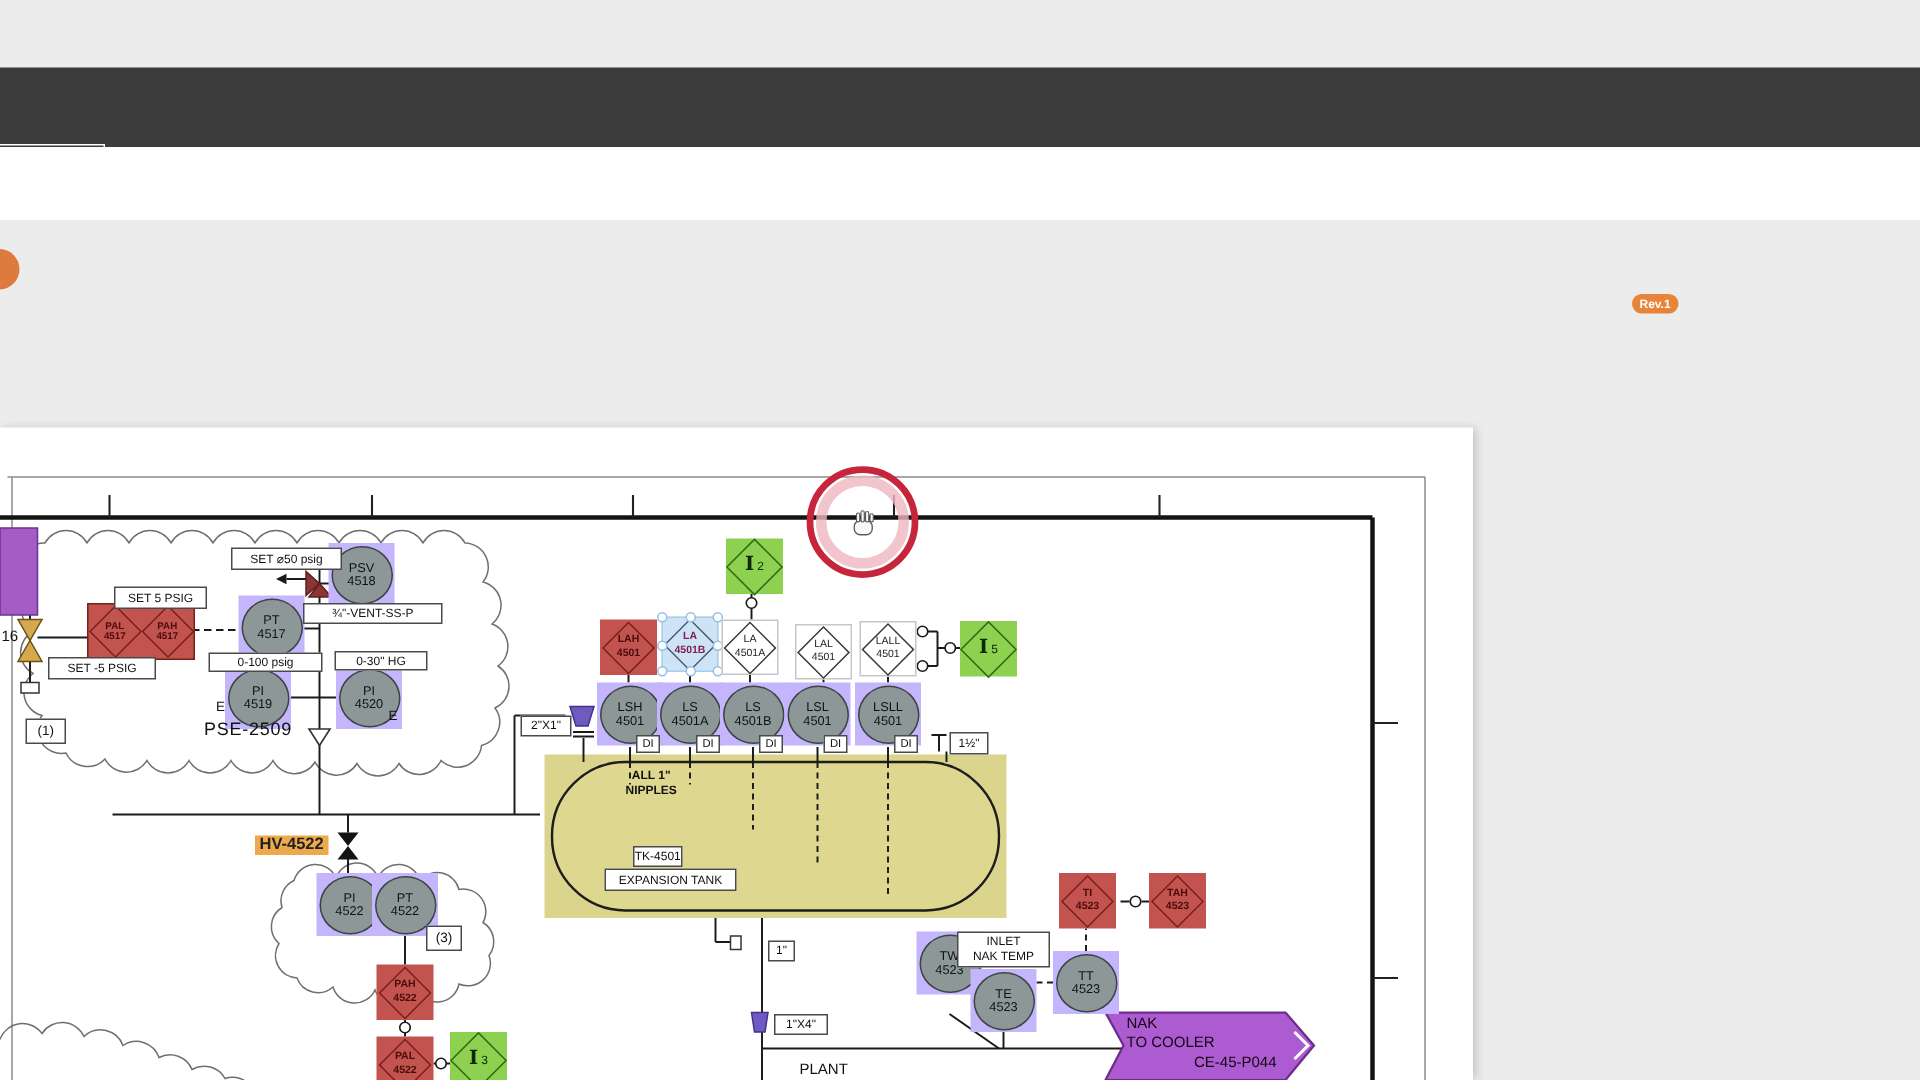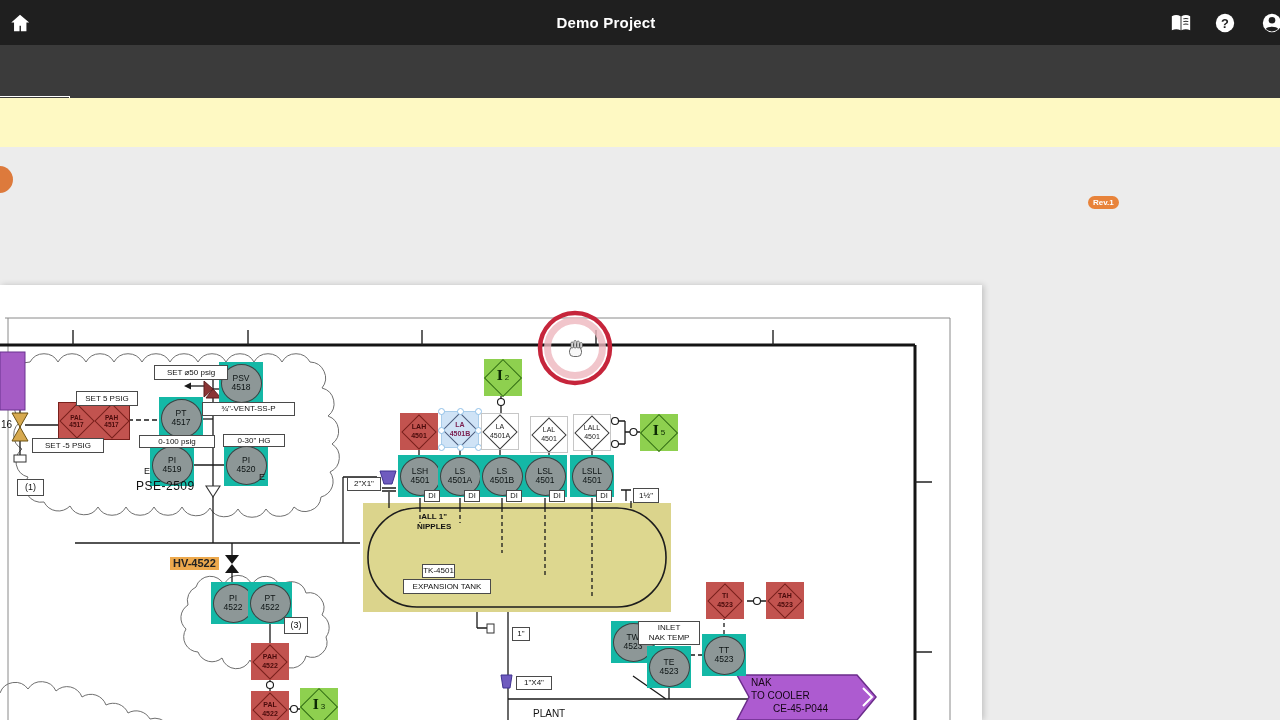--- a/index.html
+++ b/index.html
@@ -14,21 +14,21 @@
 
   
   .tabbar{position:absolute;left:0;top:45px;width:1280px;height:53px;background:#3b3b3b}
   .tab-sel{position:absolute;left:-10px;top:51px;width:78px;height:38px;border:1px solid #fff;
     display:flex;align-items:center;justify-content:center;color:#fff;font-size:12px;font-weight:bold;letter-spacing:1px;cursor:pointer}
   .tab{position:absolute;top:64px;color:#aeaeae;font-size:12px;letter-spacing:1.2px;cursor:pointer}
   .save-btn{position:absolute;left:1122px;top:55px;width:156px;height:33px;border:1px solid #e6e6e6;
     display:flex;align-items:center;justify-content:center;color:#f2f2f2;font-size:13px;font-weight:bold;cursor:pointer}
 
   
-  .toolbar{position:absolute;left:0;top:98px;width:1280px;height:49px;background:#fef9c3;border-bottom:1px solid #cfcfcf}
+  .toolbar{position:absolute;left:0;top:98px;width:1280px;height:49px;background:#ffffff;border-bottom:1px solid #cfcfcf}
   .tool{position:absolute;top:104px;display:flex;flex-direction:column;align-items:center;gap:3px;transform:translateX(-50%);cursor:pointer}
   .tool .tlabel{font-size:8.5px;color:#8d8d8d;white-space:nowrap}
   .vdiv{position:absolute;top:101px;width:1px;height:43px;background:#dedede}
   .docname{position:absolute;left:793px;top:110px;font-size:15px;color:#3f3f3f;letter-spacing:.5px;cursor:text}
   .docline{position:absolute;left:778px;top:132px;width:232px;height:1px;background:#9a9a9a}
   .smtool{position:absolute;display:flex;flex-direction:column;align-items:center;gap:2px;transform:translateX(-50%);cursor:pointer}
   .smtool .tlabel{font-size:8px;color:#8d8d8d}
   .badge{position:absolute;left:1088px;top:98px;background:#e8833a;color:#fff;font-size:8px;font-weight:bold;
     padding:2px 5px;border-radius:7px;z-index:3}
   .pgnum{position:absolute;top:110px;font-size:14px;color:#333}
@@ -39,21 +39,21 @@
   .fab{position:absolute;left:-14px;top:19px;width:27px;height:27px;border-radius:50%;background:#dd7a3c}
   .paper{position:absolute;left:0;top:138px;width:982px;height:435px;background:#fff;box-shadow:2px 0 6px rgba(0,0,0,.18)}
   .paper svg{position:absolute;left:0;top:0}
 
   
   .lbl{position:absolute;background:#fff;border:1px solid #4a4a4a;color:#111;font-size:8px;line-height:1;
     display:flex;align-items:center;justify-content:center;white-space:nowrap;box-sizing:border-box;z-index:2}
   .ptx{position:absolute;color:#111;white-space:nowrap;line-height:1;z-index:2}
 
   
-  .cinst{position:absolute;width:44px;height:42px;background:#14b8a6;display:flex;align-items:center;justify-content:center;
+  .cinst{position:absolute;width:44px;height:42px;background:#c4b5fd;display:flex;align-items:center;justify-content:center;
     box-sizing:border-box;z-index:2;cursor:pointer}
   .cinst .c{width:39px;height:37px;background:#8d9797;border:1.5px solid #394545;border-radius:50%;
     display:flex;flex-direction:column;align-items:center;justify-content:center;font-size:8.5px;line-height:9.5px;color:#0d1414}
 
   
   .dinst{position:absolute;width:38px;height:37px;display:flex;align-items:center;justify-content:center;box-sizing:border-box;z-index:2;cursor:pointer}
   .dinst .dd{position:absolute;left:50%;top:50%;width:25px;height:25px;transform:translate(-50%,-50%) rotate(45deg);box-sizing:border-box}
   .dinst .t{position:relative;display:flex;flex-direction:column;align-items:center;font-size:7px;line-height:8.5px;z-index:1}
   .dred{background:#c2534f}
   .dred .dd{border:1.2px solid #79201c;background:#c2534f}
@@ -79,39 +79,20 @@
   .dpair .half .t{position:relative;display:flex;flex-direction:column;align-items:center;font-size:6.5px;line-height:7.5px;color:#4a0b0b;font-weight:bold;z-index:1}
 
   .banner-tx{position:absolute;color:#140514;font-size:10px;line-height:1;z-index:2;white-space:nowrap}
   .hvlbl{background:#eda94d;padding:1px 3px;color:#222;font-weight:bold}
 </style>
 </head>
 <body>
 
 <div class="page">
 
-  <div class="topbar">
-    <svg class="tb-ic" style="left:9px" viewBox="0 0 24 24">
-      <path d="M12 3 2.5 11.5h3V21h6v-6h1.5v6h6v-9.5h3z" fill="#fff"></path>
-    </svg>
-    <div class="title">Demo Project</div>
-    <svg class="tb-ic" style="left:1170px" viewBox="0 0 24 24">
-      <path d="M2 4.5c3.2-1.6 6.4-1.6 9.5 0v15.5c-3.1-1.6-6.3-1.6-9.5 0zM12.5 4.5c3.2-1.6 6.4-1.6 9.5 0v15.5c-3.1-1.6-6.3-1.6-9.5 0z" fill="#fff"></path>
-      <path d="M14.5 7.5c2-.7 3.8-.7 5.5 0M14.5 10.5c2-.7 3.8-.7 5.5 0M14.5 13.5c2-.7 3.8-.7 5.5 0" stroke="#1f1f1f" stroke-width="1.1" fill="none"></path>
-    </svg>
-    <svg class="tb-ic" style="left:1214px" viewBox="0 0 24 24">
-      <circle cx="12" cy="12" r="10" fill="#fff"></circle>
-      <text x="12" y="17" text-anchor="middle" font-size="14" font-weight="bold" fill="#1f1f1f" font-family="Liberation Sans,sans-serif">?</text>
-    </svg>
-    <svg class="tb-ic" style="left:1261px" viewBox="0 0 24 24">
-      <circle cx="12" cy="12" r="10" fill="#fff"></circle>
-      <circle cx="12" cy="9" r="3.6" fill="#1f1f1f"></circle>
-      <path d="M5.2 18.6c1.6-3.4 12-3.4 13.6 0a10 10 0 0 1-13.6 0z" fill="#1f1f1f"></path>
-    </svg>
-  </div>
 
   <div class="tabbar">
     <div class="tab-sel">
       <span>SYMBOLS</span>
     </div>
     <div class="tab" style="left:97px"><span>TABLES</span></div>
     <div class="tab" style="left:184px"><span>TEXT</span></div>
     <div class="save-btn">
         <span>Save as template</span>
       </div>
@@ -541,16 +522,16 @@
 
       <div class="ptx" style="left:136px;top:195px;font-size:12px;letter-spacing:.5px">PSE-2509</div>
       <div class="ptx hvlbl" style="left:170px;top:272px;font-size:11px">HV-4522</div>
       <div class="ptx" style="left:1px;top:135px;font-size:10px">16</div>
       <div class="ptx" style="left:144px;top:182px;font-size:9px">E</div>
       <div class="ptx" style="left:259px;top:188px;font-size:9px">E</div>
       <div class="ptx" style="left:533px;top:424px;font-size:10px">PLANT</div>
 
       <div class="banner-tx" style="left:751px;top:393px">NAK</div>
       <div class="banner-tx" style="left:751px;top:406px">TO COOLER</div>
-      <div class="banner-tx" style="left:773px;top:419px">CE-45-P044</div>
+      <div class="banner-tx" style="left:796px;top:419px">CE-45-P044</div>
     </div>
   </div>
 </div>
 
 </body></html>

